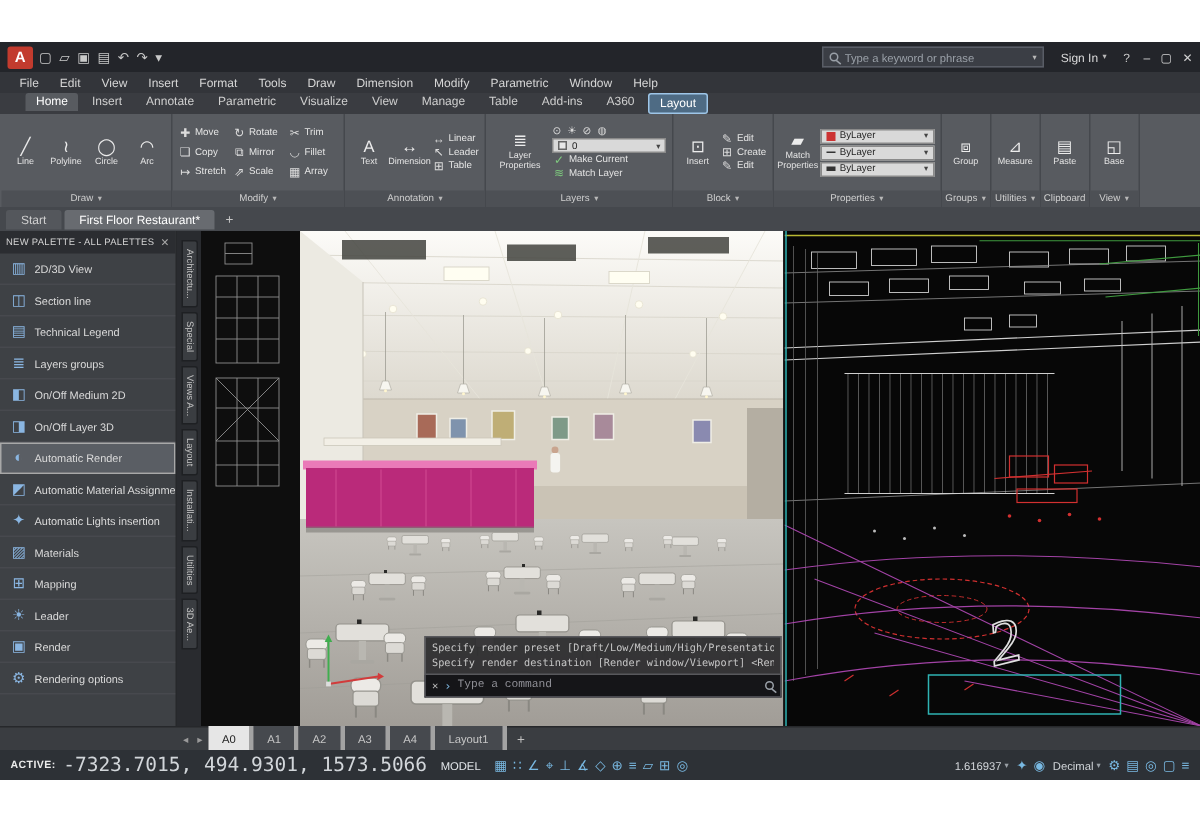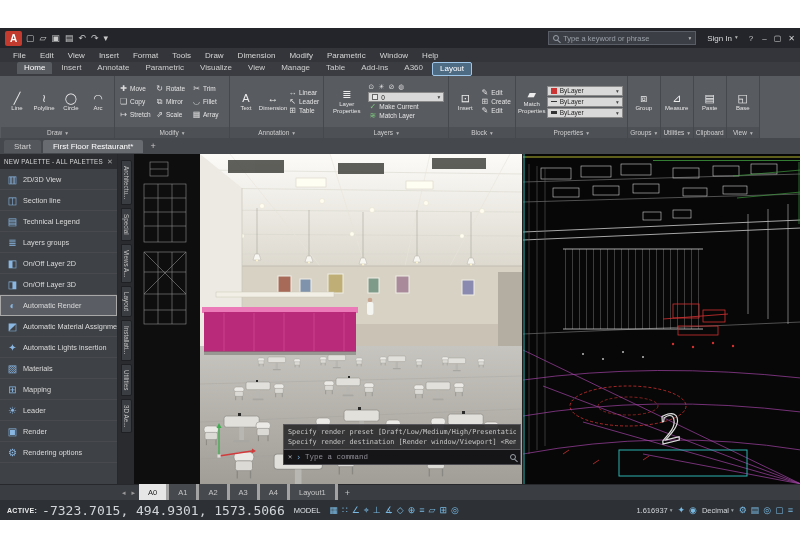--- a/index.html
+++ b/index.html
@@ -490,21 +490,21 @@
               <span>Technical Legend</span>
             </div>
 
             <div class="pitem">
               <span class="picon">≣</span>
               <span>Layers groups</span>
             </div>
 
             <div class="pitem">
               <span class="picon">◧</span>
-              <span>On/Off Layer 2D</span>
+              <span>On/Off Medium 2D</span>
             </div>
 
             <div class="pitem">
               <span class="picon">◨</span>
               <span>On/Off Layer 3D</span>
             </div>
 
             <div class="pitem active">
               <span class="picon">◐</span>
               <span>Automatic Render</span>

